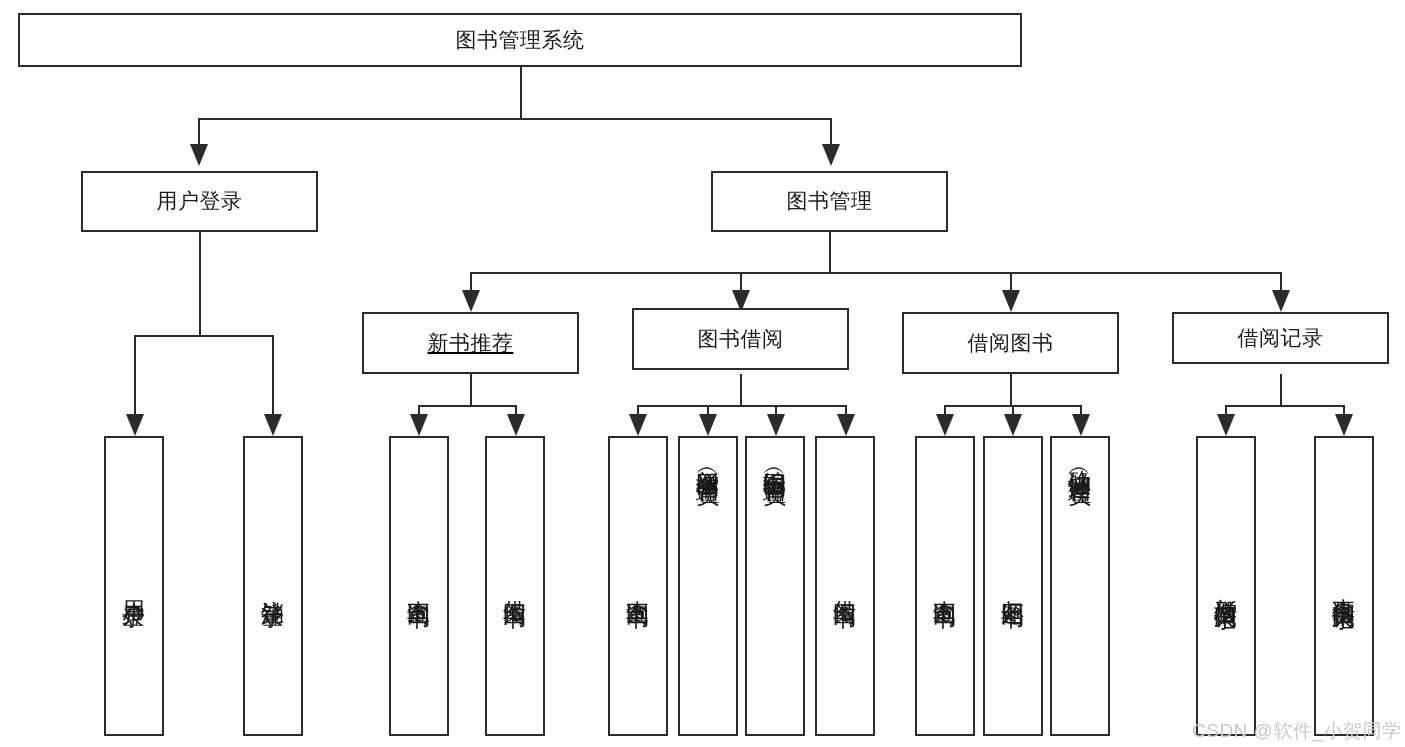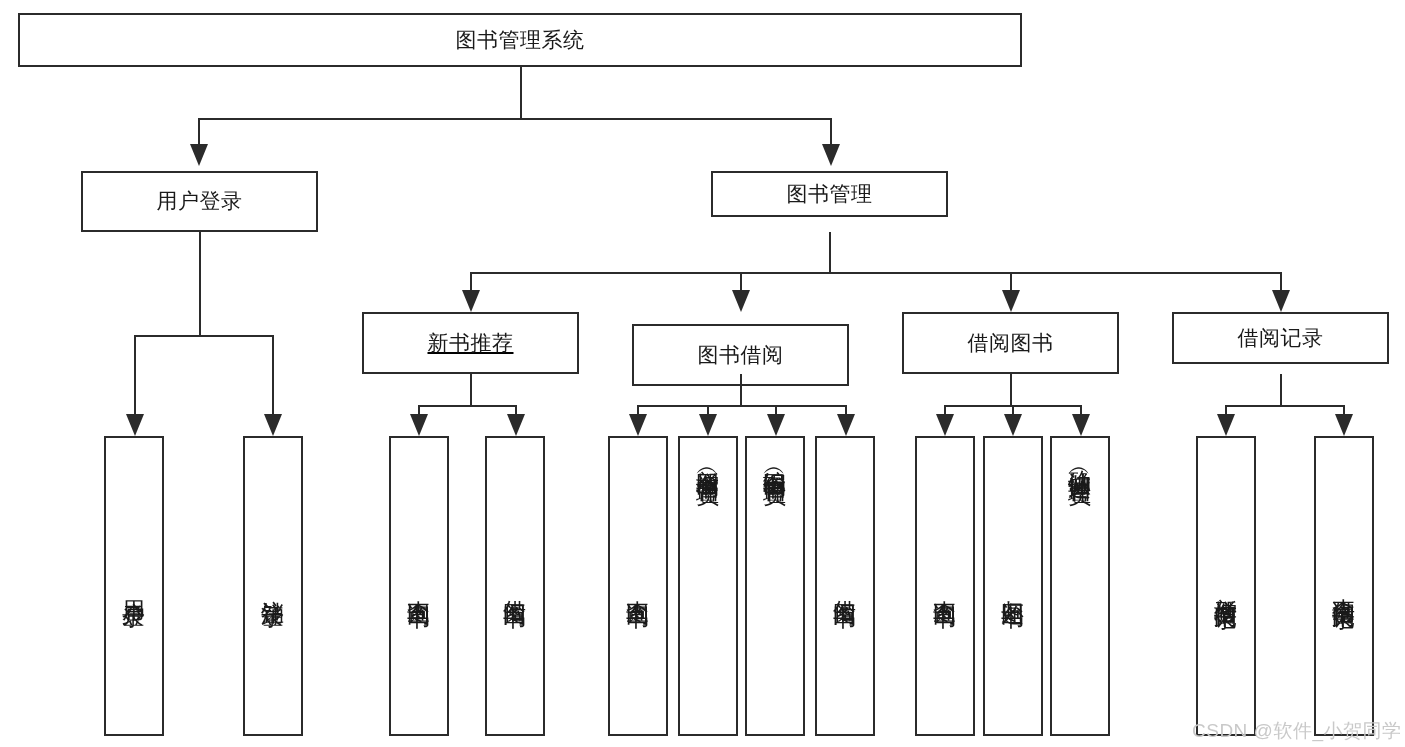--- a/index.html
+++ b/index.html
@@ -96,21 +96,21 @@
   <div class="hline" style="left:198px; top:118px; width:632px;"></div>
   <div class="vline" style="left:198px; top:118px; height:26px;"></div>
   <div class="arrow" style="left:190px; top:144px;"></div>
   <div class="vline" style="left:830px; top:118px; height:26px;"></div>
   <div class="arrow" style="left:822px; top:144px;"></div>
 
   <div class="node h" style="left:81px; top:171px; width:237px; height:61px;">
     <span class="label">用户登录</span>
   </div>
 
-  <div class="node h" style="left:711px; top:171px; width:237px; height:46px;">
+  <div class="node h" style="left:711px; top:171px; width:237px; height:61px;">
     <span class="label">图书管理</span>
   </div>
 
   <div class="vline" style="left:199px; top:232px; height:103px;"></div>
   <div class="hline" style="left:134px; top:335px; width:138px;"></div>
   <div class="vline" style="left:134px; top:335px; height:79px;"></div>
   <div class="arrow" style="left:126px; top:414px;"></div>
   <div class="vline" style="left:272px; top:335px; height:79px;"></div>
   <div class="arrow" style="left:264px; top:414px;"></div>
 
@@ -121,21 +121,21 @@
   <div class="vline" style="left:740px; top:272px; height:18px;"></div>
   <div class="arrow" style="left:732px; top:290px;"></div>
   <div class="vline" style="left:1010px; top:272px; height:18px;"></div>
   <div class="arrow" style="left:1002px; top:290px;"></div>
   <div class="vline" style="left:1280px; top:272px; height:18px;"></div>
   <div class="arrow" style="left:1272px; top:290px;"></div>
 
   <div class="node h" style="left:362px; top:312px; width:217px; height:62px;text-decoration:underline;">
     <span class="label">新书推荐</span>
   </div>
-  <div class="node h" style="left:632px; top:324px; width:217px; height:62px;">
+  <div class="node h" style="left:632px; top:308px; width:217px; height:62px;">
     <span class="label">图书借阅</span>
   </div>
   <div class="node h" style="left:902px; top:312px; width:217px; height:62px;">
     <span class="label">借阅图书</span>
   </div>
   <div class="node h" style="left:1172px; top:312px; width:217px; height:52px;">
     <span class="label">借阅记录</span>
   </div>
 
   <div class="vline" style="left:470px; top:374px; height:31px;"></div>

